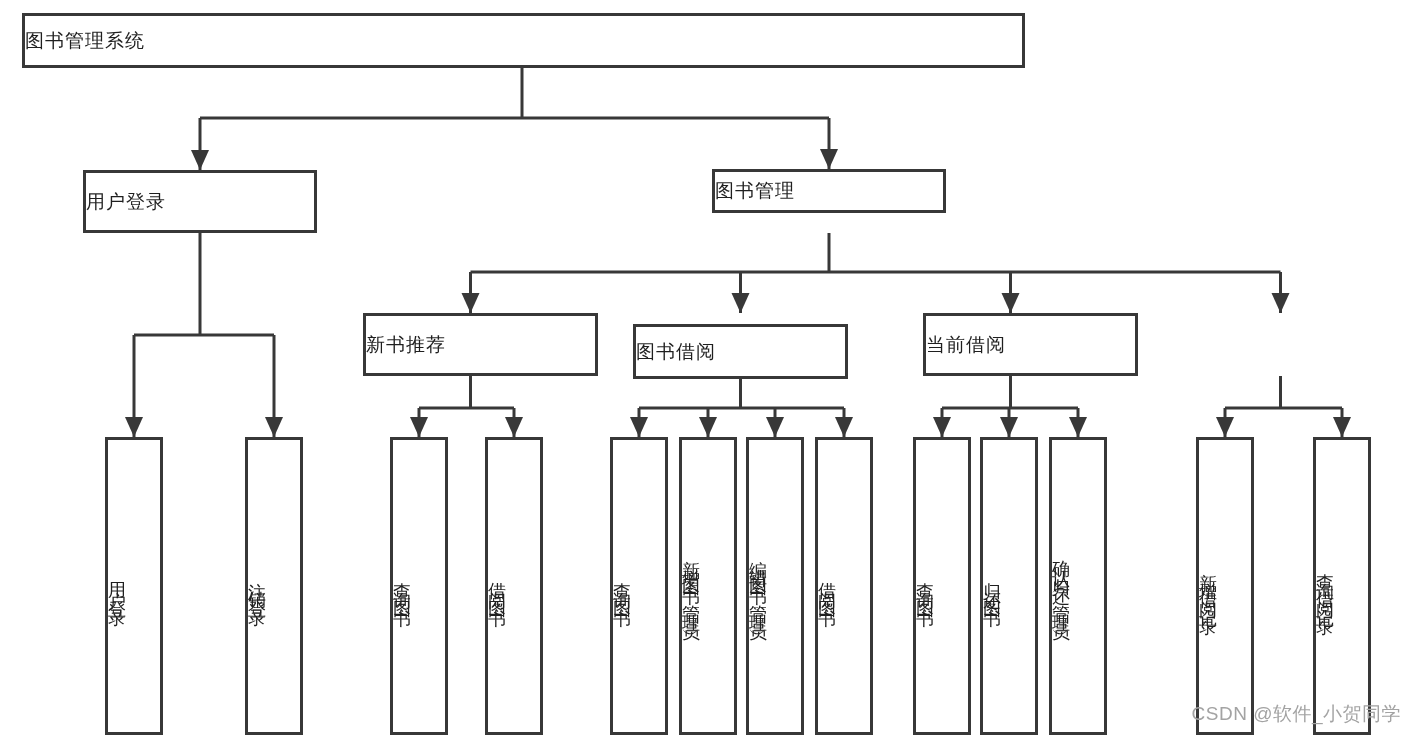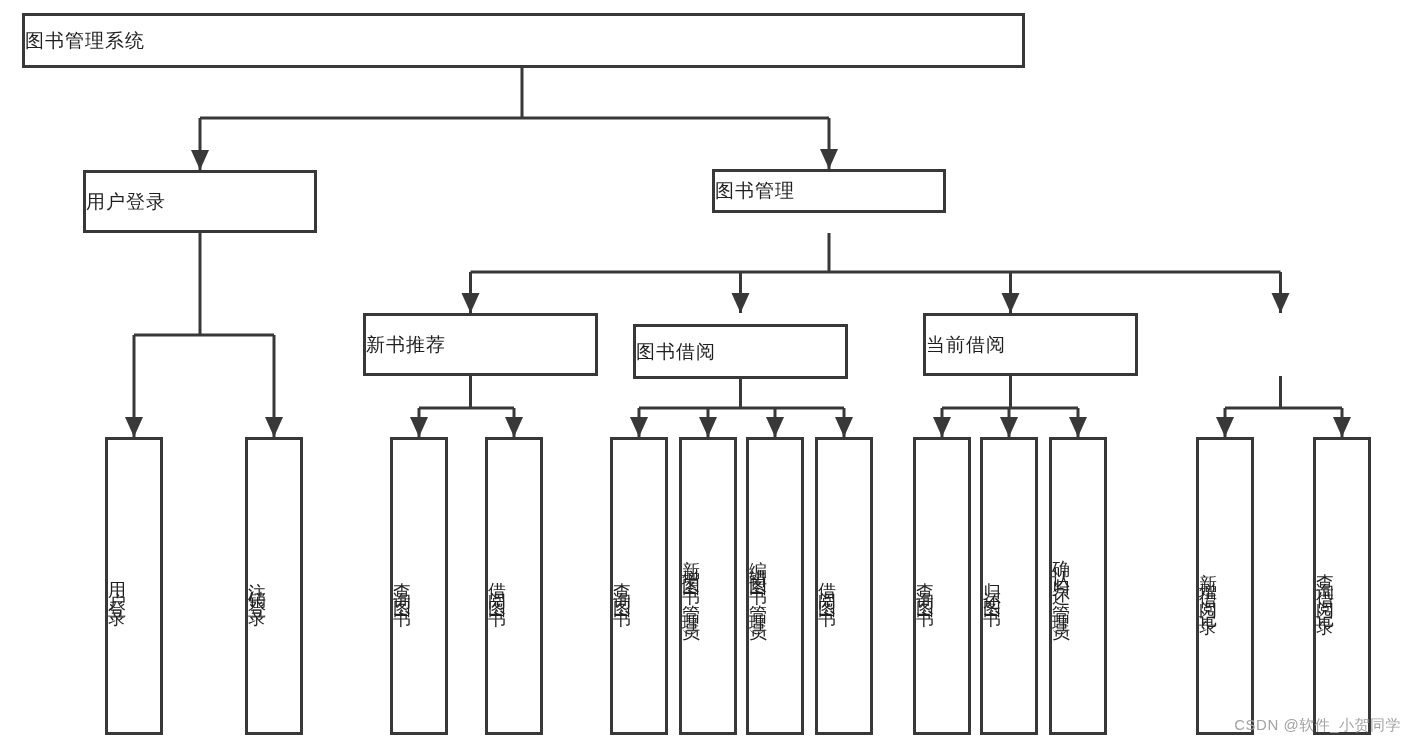--- a/index.html
+++ b/index.html
@@ -13,22 +13,22 @@
     position:absolute; box-sizing:border-box;
     border:3px solid var(--line,#383838); background:#ffffff;
     display:flex; align-items:center; justify-content:flex-start; z-index:2;
   }
   .h-node { font-size:19px; letter-spacing:1px; }
   .v-node span {
     display:block; writing-mode:vertical-rl; text-orientation:mixed;
     font-size:18px; letter-spacing:9px; line-height:1;
   }
   .watermark {
-    position:absolute; right:4px; bottom:12px; z-index:5;
-    font-size:15px; letter-spacing:0.5px; color:var(--watermark,#a3a3a3);text-align:right;
+    position:absolute; right:4px; bottom:20px; z-index:5;
+    font-size:19px; letter-spacing:0.5px; color:var(--watermark,#a3a3a3);text-align:right;
   }
 </style>
 </head>
 <body>
 
 <div class="canvas" style="--line: #383838; --text: #1f1f1f; --bg: #ffffff; --watermark: #a3a3a3;">
 
   <svg class="connectors" viewBox="0 0 1405 747" fill="none">
     <defs>
       <marker id="arrow" markerUnits="userSpaceOnUse" markerWidth="22" markerHeight="20" refX="20" refY="9" orient="auto">

